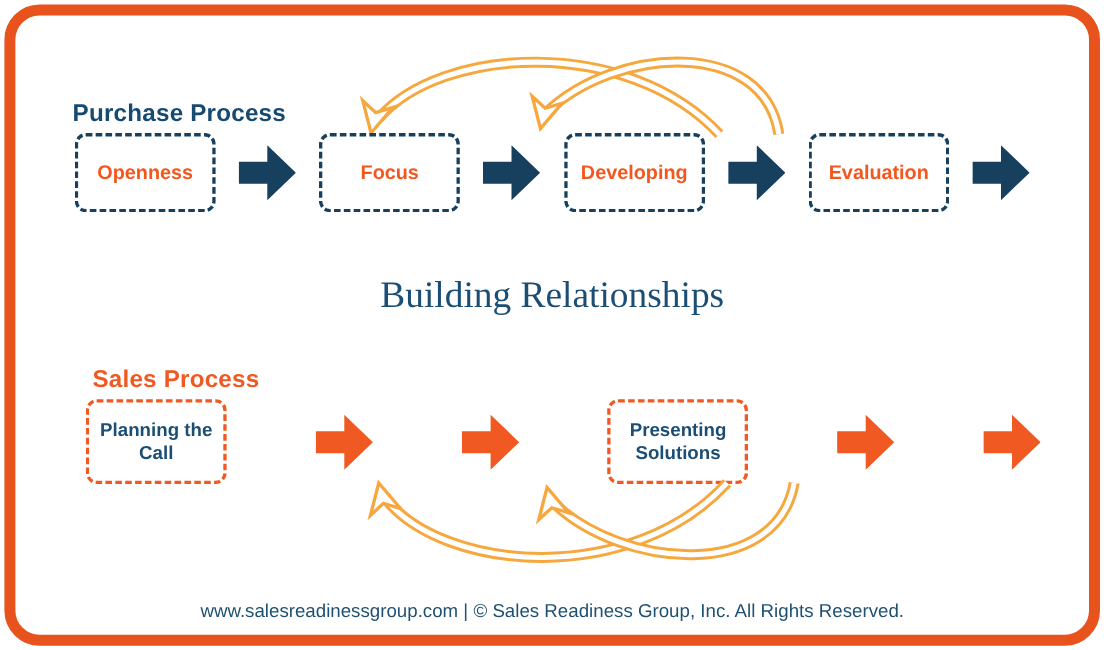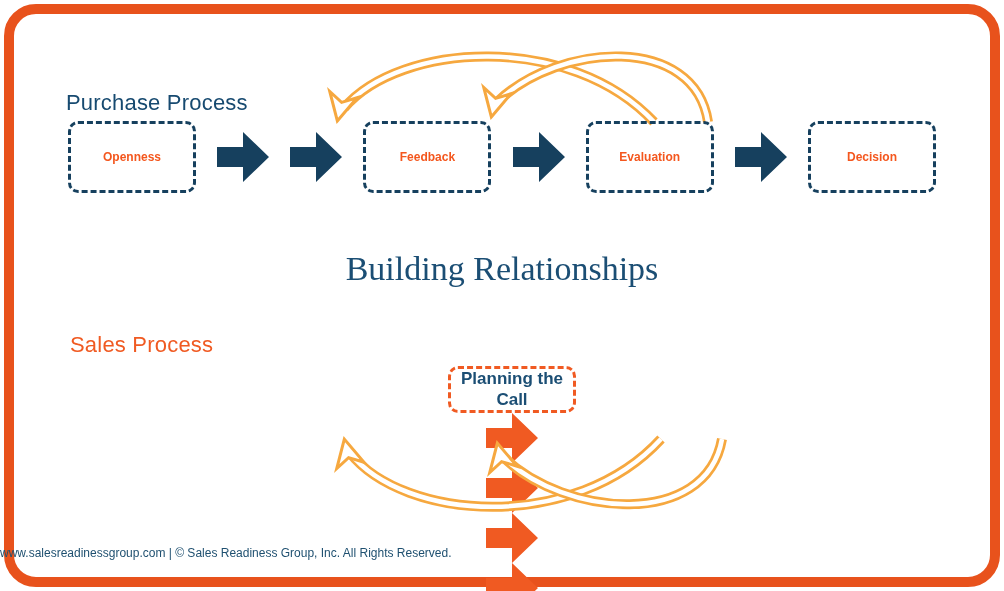--- a/index.html
+++ b/index.html
@@ -1,42 +1,42 @@
 <!DOCTYPE html>
 <html><head>
 <meta charset="utf-8">
 <style>
   html,body{margin:0;padding:0;background:#ffffff;}
   .stage{position:relative;width:1004px;height:591px;background:#ffffff;overflow:hidden;
          font-family:"Liberation Sans", sans-serif;}
   .card-border{position:absolute;left:4px;top:4px;right:4px;bottom:4px;
          border:10px solid #E8521C;border-radius:32px;pointer-events:none;}
-  .row-title{position:absolute;font-weight:400;font-size:22px;letter-spacing:.2px;}
+  .row-title{position:absolute;font-weight:700;font-size:22px;letter-spacing:.2px;}
   .row-title.purchase{left:66px;top:90px;color:#174A70;}
-  .row-title.sales{left:70px;top:332px;color:#F05A22;}
+  .row-title.sales{left:84px;top:332px;color:#F05A22;}
   .center-title{position:absolute;top:250px;left:0;width:100%;text-align:center;
          font-family:"Liberation Serif", serif;font-size:34px;color:#1B4E74;}
   .row{position:absolute;display:flex;justify-content:space-between;align-items:center;}
   .row.top-row{left:68px;top:124px;width:868px;height:66px;}
-  .row.bottom-row{left:78px;top:366px;width:868px;height:71px;flex-direction:column;}
+  .row.bottom-row{left:78px;top:366px;width:868px;height:71px;}
   .box{width:118px;height:100%;display:flex;align-items:center;justify-content:center;
          border-radius:10px;font-weight:700;text-align:center;padding:0 2px;}
-  .pbox{border:3px dashed #16405E;color:#F4571E;font-size:12px;}
+  .pbox{border:3px dashed #16405E;color:#F4571E;font-size:18px;}
   .sbox{border:3px dashed #F05A22;color:#1B4E74;font-size:17px;line-height:1.22;}
   .block-arrow{width:52px;height:50px;flex:0 0 auto;}
   .block-arrow.navy polygon{fill:#16405E;}
   .block-arrow.orange polygon{fill:#F05A22;}
   .arcs{position:absolute;left:0;width:1004px;overflow:visible;pointer-events:none;}
   .arcs.top{top:38px;height:92px;}
   .arcs.bottom{top:437px;height:96px;}
   .arc-amber{fill:none;stroke:#F6A83F;stroke-width:10;}
   .arc-white{fill:none;stroke:#ffffff;stroke-width:4.6;}
   .dart{fill:#ffffff;stroke:#F6A83F;stroke-width:3;stroke-linejoin:miter;}
-  .footer{position:absolute;top:546px;left:0;width:100%;text-align:left;
-         font-size:12px;color:#1F5070;}
+  .footer{position:absolute;top:546px;left:0;width:100%;text-align:center;
+         font-size:17px;color:#1F5070;}
 </style>
 </head>
 <body>
 
 <div class="stage">
   <div class="card-border"></div>
 
   <svg class="arcs top" viewBox="0 0 1004 92">
     <g>
       <path class="arc-amber" d="M 344,70 C 400,4 570,-6 654,84"></path>
@@ -50,46 +50,47 @@
     <path class="dart" d="M 3,0 L -24,-14 L -16,0 L -24,14 Z" transform="translate(492,76) rotate(103)"></path>
   </svg>
 
   <div class="row-title purchase">Purchase Process</div>
 
   <div class="row top-row">
     <div class="box pbox">Openness</div>
     <svg class="block-arrow navy" viewBox="0 0 52 50">
         <polygon points="0,15 26,15 26,0 52,25 26,50 26,35 0,35"></polygon>
       </svg>
+    <div class="box pbox">Focus</div>
     <svg class="block-arrow navy" viewBox="0 0 52 50">
         <polygon points="0,15 26,15 26,0 52,25 26,50 26,35 0,35"></polygon>
       </svg>
-    <div class="box pbox">Feedback</div>
+    <div class="box pbox">Developing</div>
     <svg class="block-arrow navy" viewBox="0 0 52 50">
         <polygon points="0,15 26,15 26,0 52,25 26,50 26,35 0,35"></polygon>
       </svg>
     <div class="box pbox">Evaluation</div>
     <svg class="block-arrow navy" viewBox="0 0 52 50">
         <polygon points="0,15 26,15 26,0 52,25 26,50 26,35 0,35"></polygon>
       </svg>
-    <div class="box pbox">Decision</div>
   </div>
 
   <div class="center-title">Building Relationships</div>
 
   <div class="row-title sales">Sales Process</div>
 
   <div class="row bottom-row">
     <div class="box sbox">Planning the Call</div>
     <svg class="block-arrow orange" viewBox="0 0 52 50">
         <polygon points="0,15 26,15 26,0 52,25 26,50 26,35 0,35"></polygon>
       </svg>
     <svg class="block-arrow orange" viewBox="0 0 52 50">
         <polygon points="0,15 26,15 26,0 52,25 26,50 26,35 0,35"></polygon>
       </svg>
+    <div class="box sbox">Presenting Solutions</div>
     <svg class="block-arrow orange" viewBox="0 0 52 50">
         <polygon points="0,15 26,15 26,0 52,25 26,50 26,35 0,35"></polygon>
       </svg>
     <svg class="block-arrow orange" viewBox="0 0 52 50">
         <polygon points="0,15 26,15 26,0 52,25 26,50 26,35 0,35"></polygon>
       </svg>
   </div>
 
   <svg class="arcs bottom" viewBox="0 0 1004 96">
     <g>

